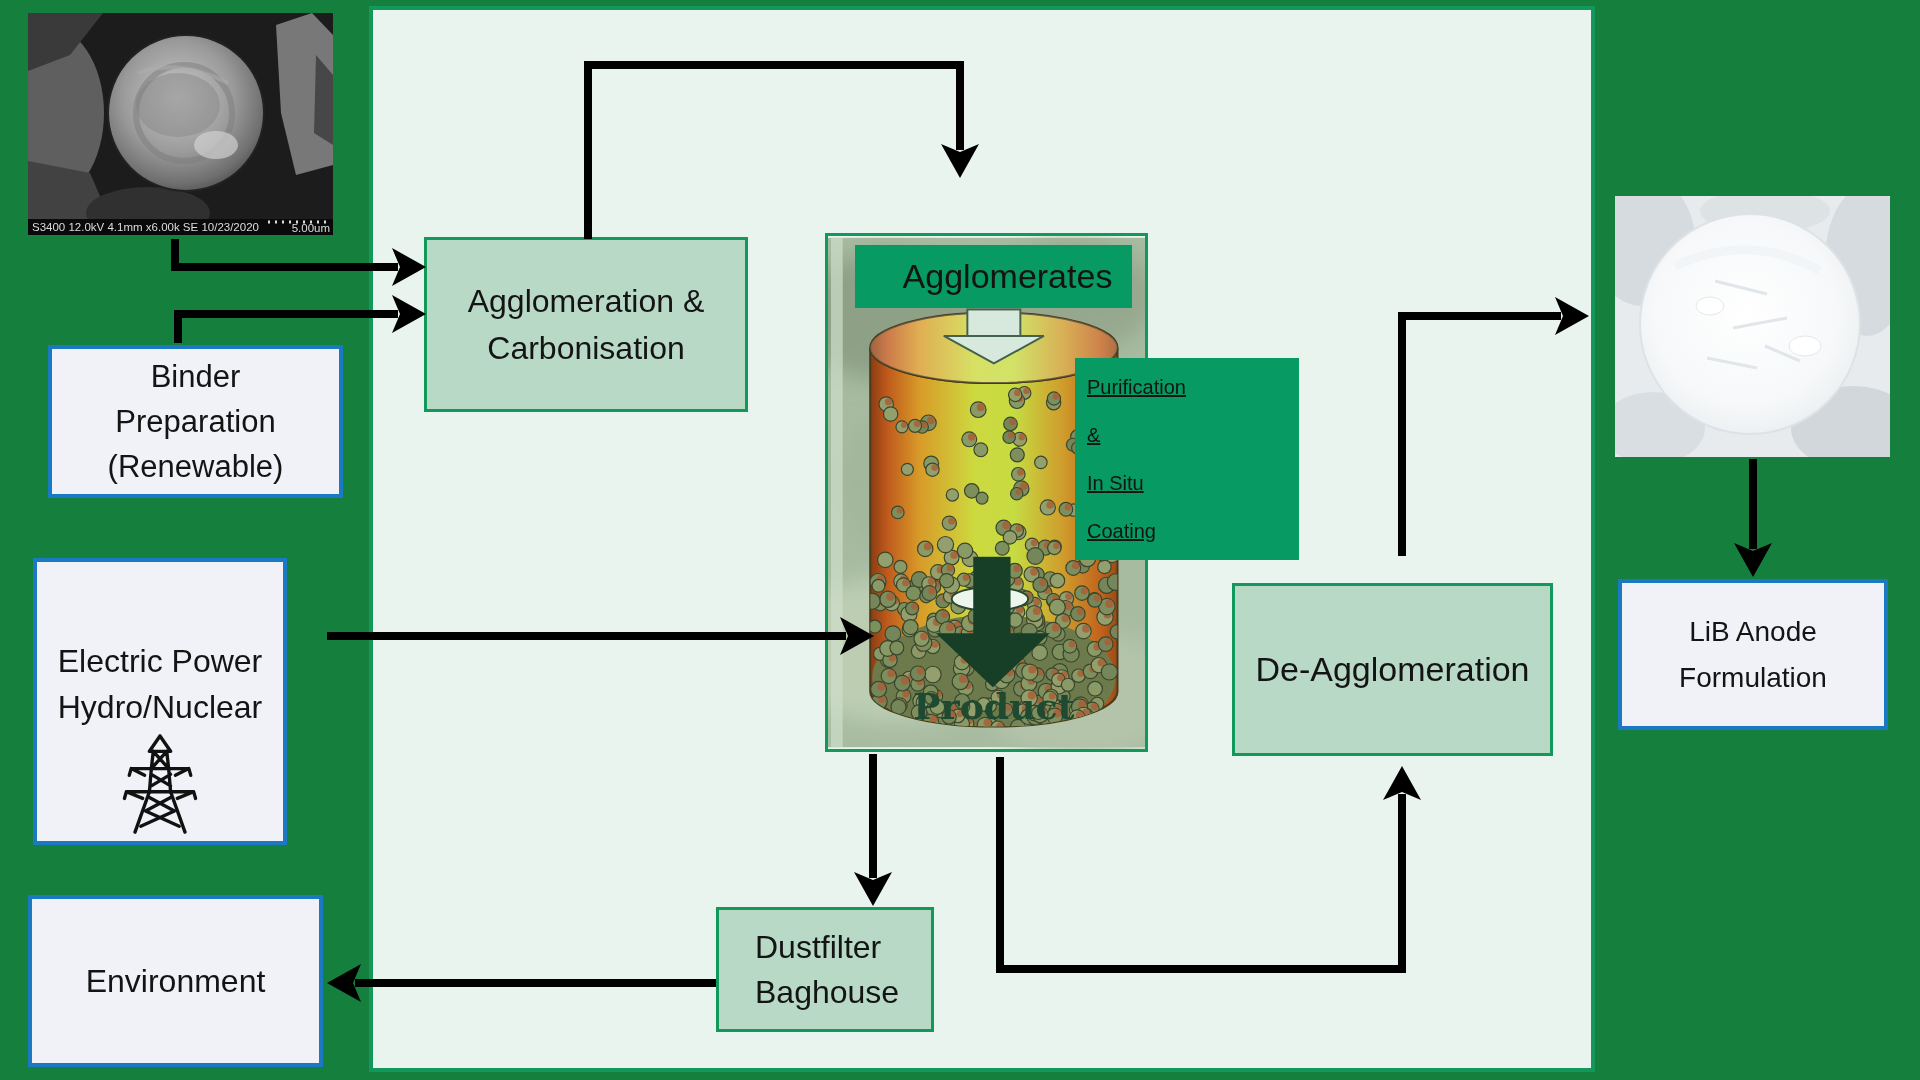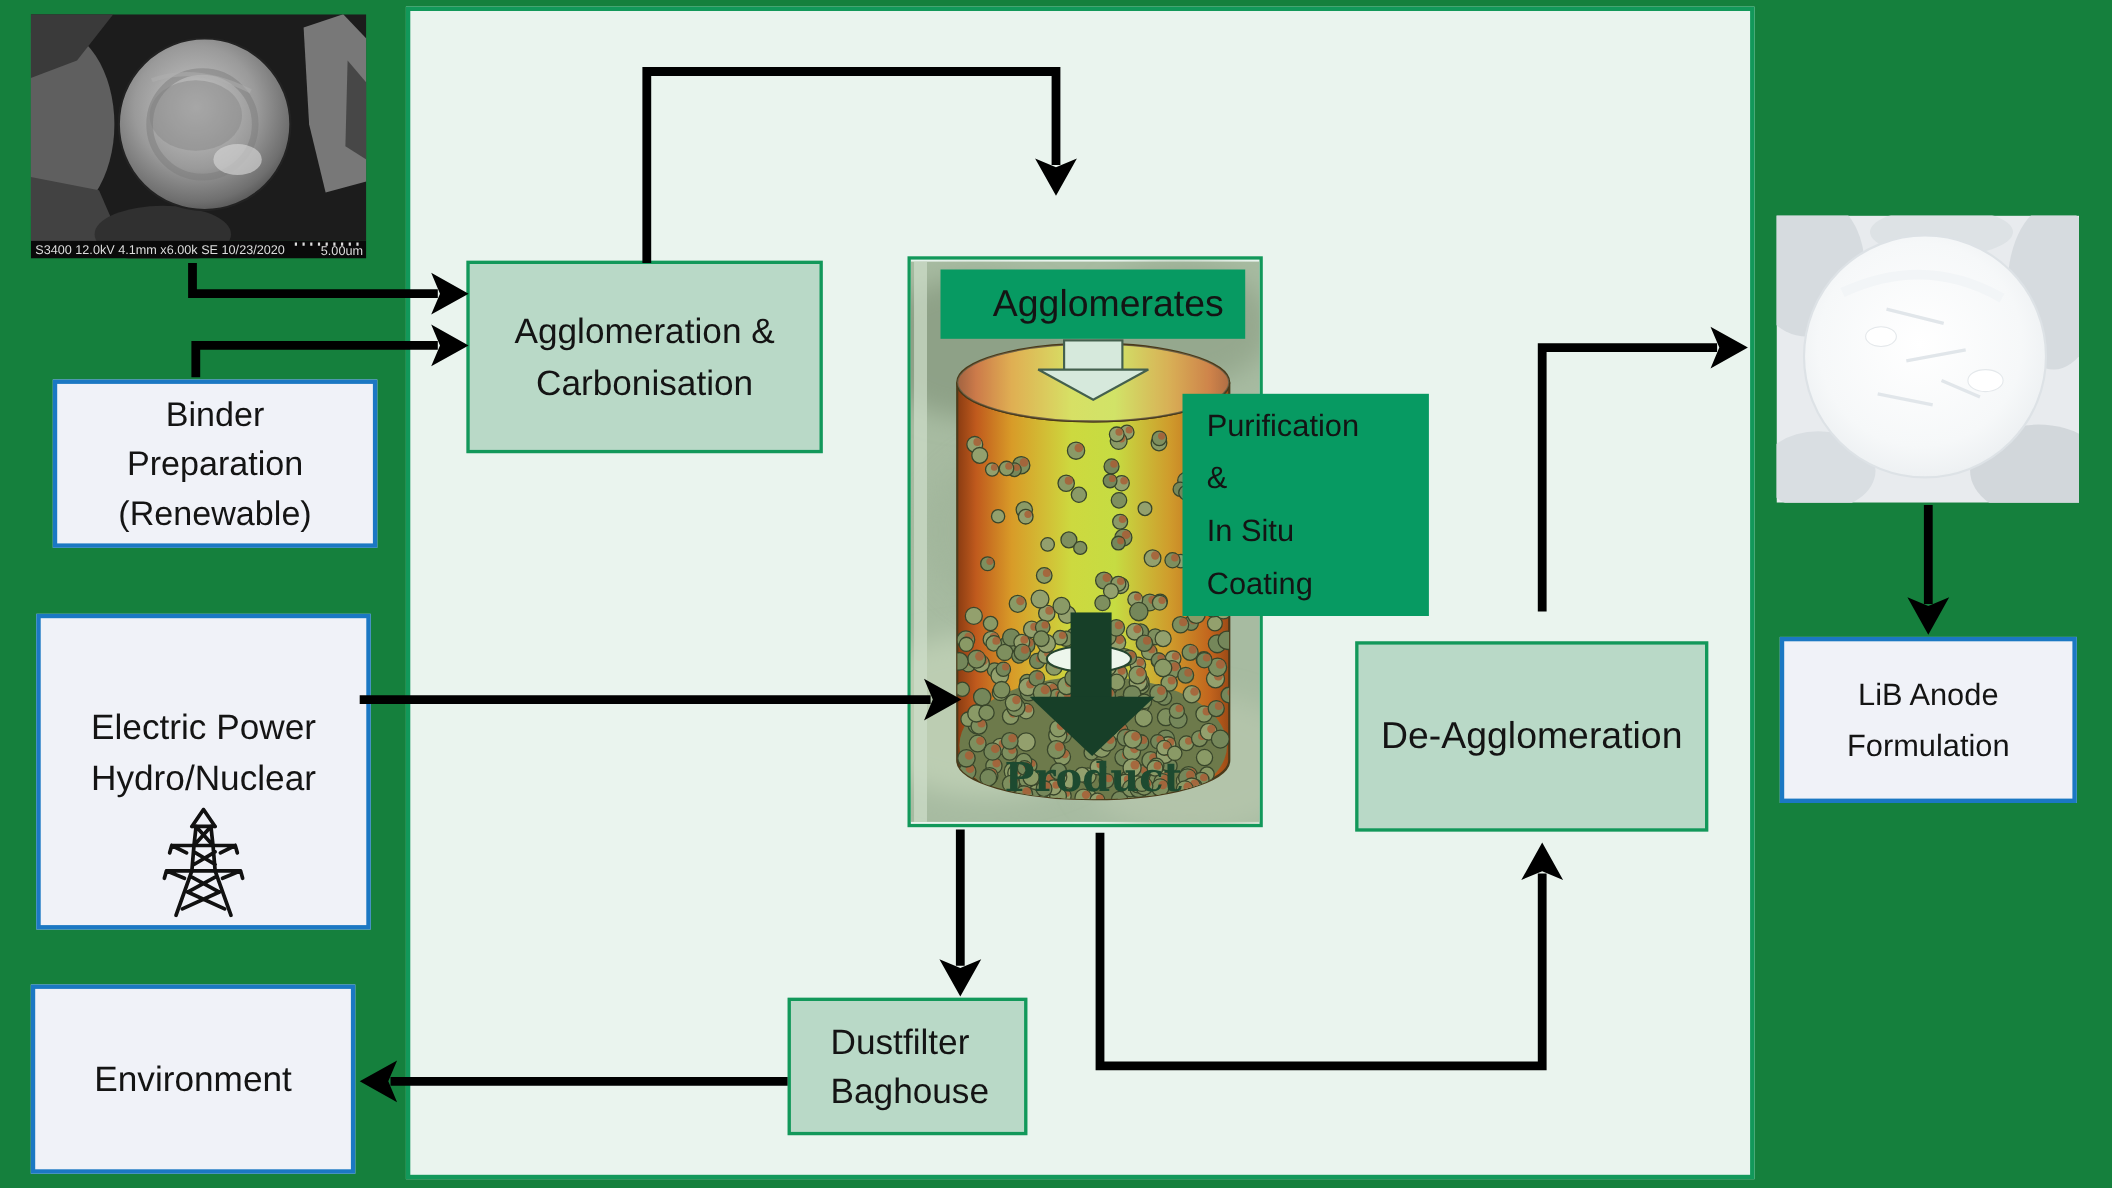--- a/index.html
+++ b/index.html
@@ -7,31 +7,31 @@
           font-family:"Liberation Sans",sans-serif;color:#141414;}
   .abs{position:absolute;}
   #panel{left:369px;top:6px;width:1226px;height:1066px;background:#eaf4ee;
          border:4px solid #12985a;box-sizing:border-box;z-index:1;}
   .box{box-sizing:border-box;display:flex;flex-direction:column;align-items:center;
        justify-content:center;text-align:center;z-index:20;}
   .blue{background:#f0f2f8;border:4px solid #1b78c3;}
   .green{background:#b9d9c7;border:3px solid #12985a;align-items:center;}
   .dark{background:#079a62;border:none;padding-left:28px;}
   #binder{left:48px;top:345px;width:295px;height:153px;font-size:31px;line-height:45px;}
-  #electric{left:33px;top:558px;width:304px;height:287px;justify-content:flex-start;
+  #electric{left:33px;top:558px;width:254px;height:287px;justify-content:flex-start;
             padding-top:76px;font-size:32px;line-height:46px;}
   #environment{left:28px;top:895px;width:295px;height:172px;font-size:32px;}
   #agglomeration{left:424px;top:237px;width:324px;height:175px;font-size:32px;line-height:47px;}
   #deagg{left:1232px;top:583px;width:321px;height:173px;font-size:34px;}
   #dustfilter{left:716px;top:907px;width:218px;height:125px;align-items:flex-start;
               padding-left:36px;font-size:32px;line-height:45px;text-align:right;}
   #lib{left:1618px;top:579px;width:270px;height:151px;font-size:28px;line-height:46px;}
   #banner{left:855px;top:245px;width:277px;height:63px;font-size:34px;z-index:30;}
   #purification{left:1075px;top:358px;width:224px;height:202px;align-items:flex-start;
-                padding-left:22px;font-size:28px;line-height:48px;text-align:left;z-index:30;}
+                padding-left:12px;font-size:20px;line-height:48px;text-align:left;z-index:30;text-decoration:underline;}
   #reactor{left:825px;top:233px;width:323px;height:519px;border:3px solid #12985a;
            box-sizing:border-box;z-index:10;}
   #semL{left:28px;top:13px;z-index:5;}
   #semR{left:1615px;top:196px;z-index:5;}
   #arrows{left:0;top:0;z-index:40;pointer-events:none;}
   #pylon{margin-top:4px;}
 </style>
 </head>
 <body>
 

